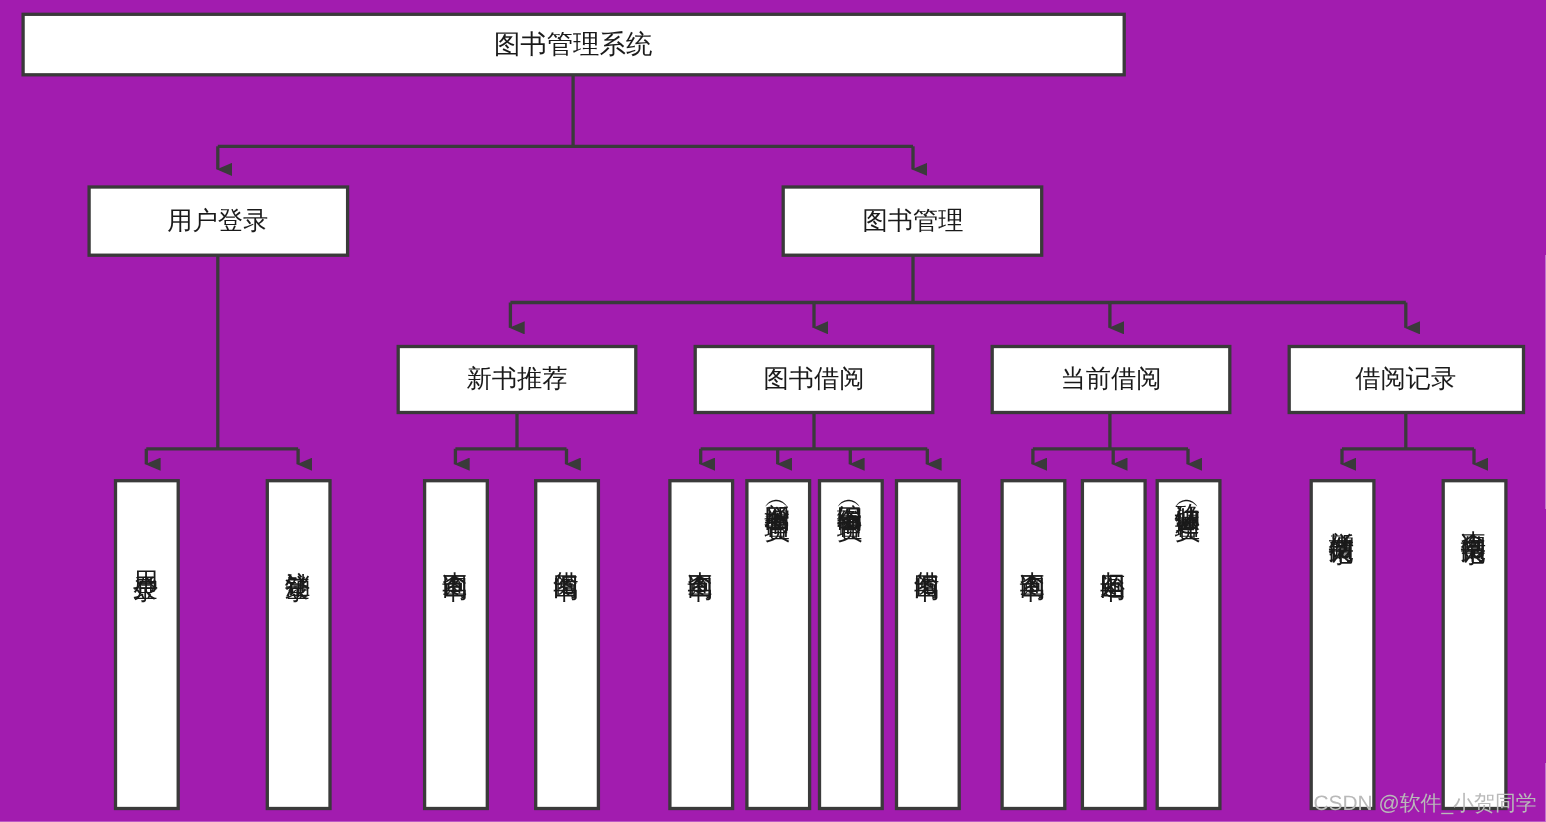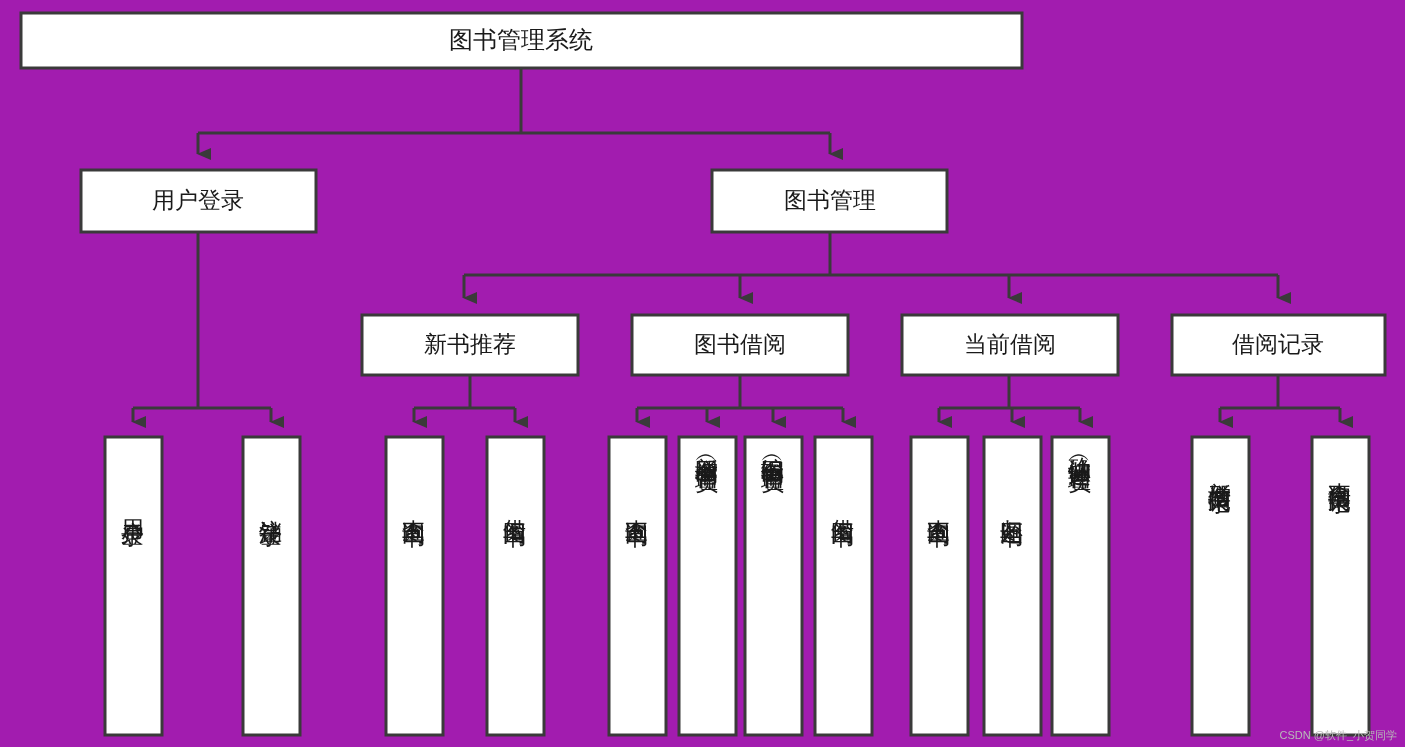--- a/index.html
+++ b/index.html
@@ -23,21 +23,21 @@
   .lbl-root{font-size:24px;}
   .vlabel{
     font-family:"Liberation Sans","DejaVu Sans",sans-serif;
     font-size:23px;fill:#1a1a1a;text-anchor:middle;
     writing-mode:vertical-rl;
     letter-spacing:2px;
   }
   .watermark{
     position:absolute;right:8px;bottom:4px;
     font-family:"Liberation Sans","DejaVu Sans",sans-serif;
-    font-size:11px;color:#b9b9b9;
+    font-size:19px;color:#b9b9b9;
     white-space:nowrap;user-select:none;
   }
 </style>
 </head>
 <body>
 
 <div id="stage">
 
   <svg id="diagram" viewBox="0 0 1405 747">
     <defs>

